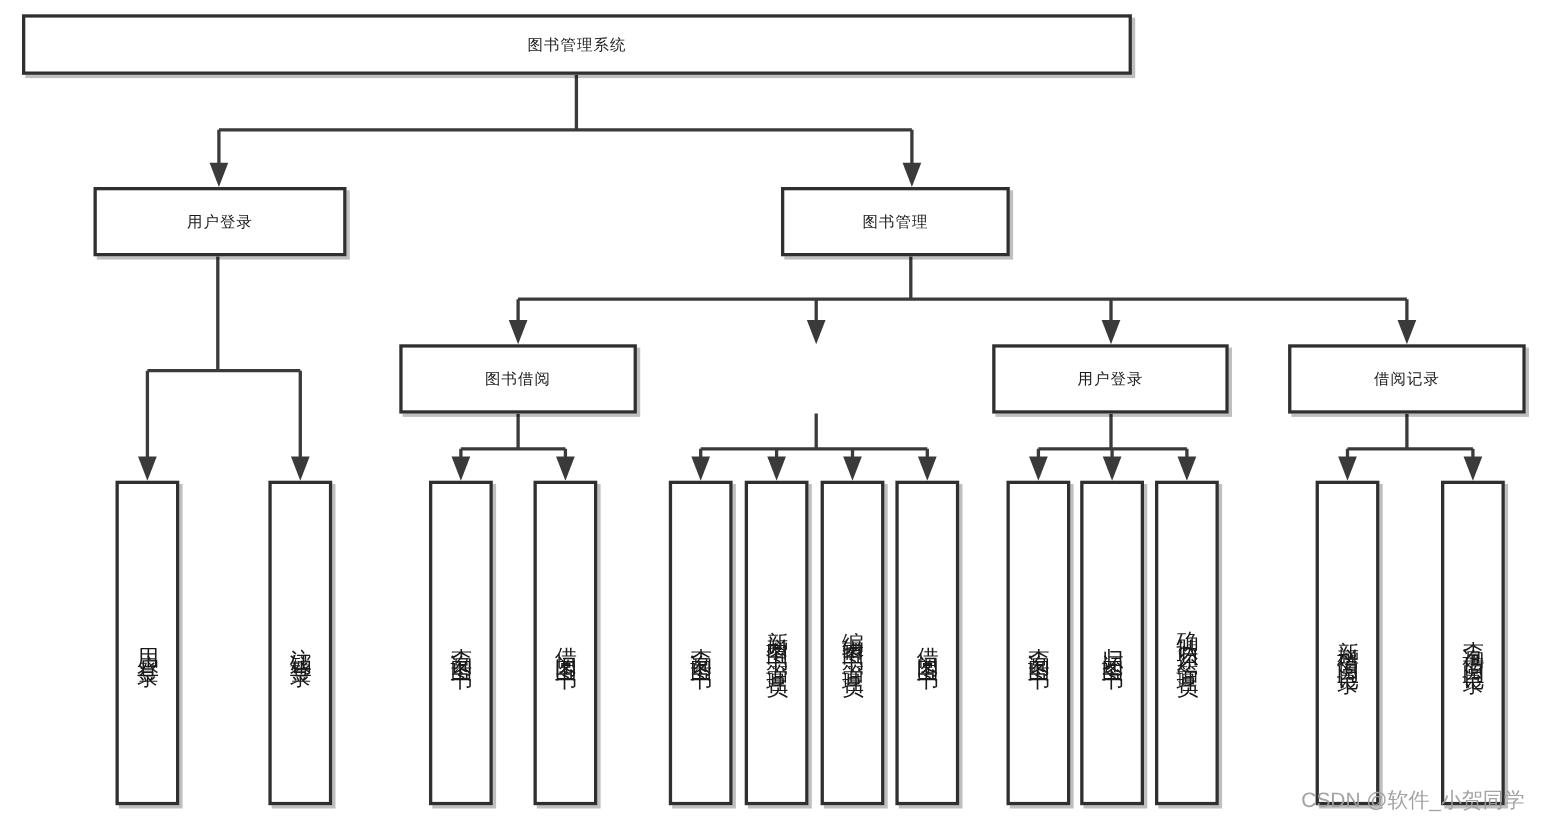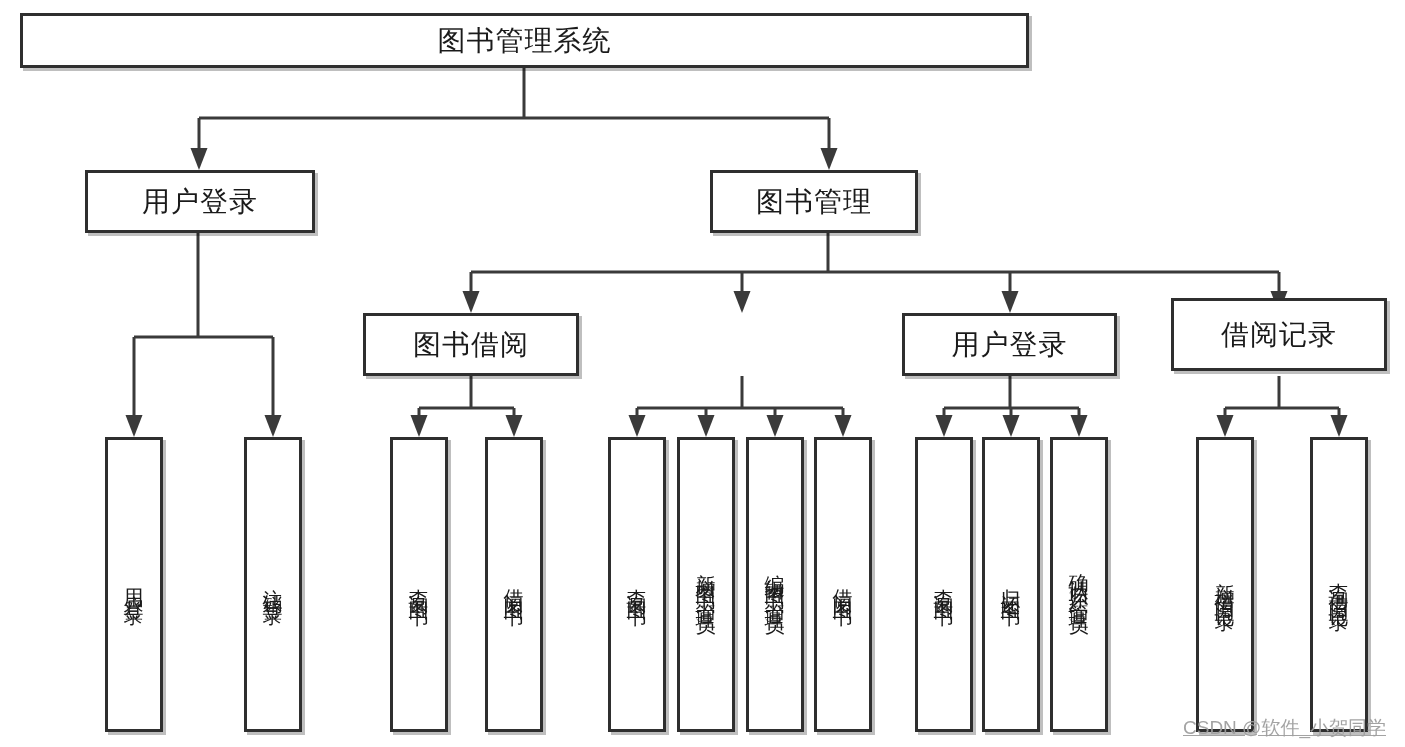--- a/index.html
+++ b/index.html
@@ -7,28 +7,28 @@
     position:relative; width:1405px; height:747px; background:#ffffff;
     font-family:"Liberation Sans","DejaVu Sans",sans-serif; overflow:hidden;
   }
   svg.wires { position:absolute; left:0; top:0; width:1405px; height:747px; }
   .box {
     position:absolute; box-sizing:border-box; background:#ffffff;
     border:3px solid #2f2f2f; box-shadow:3px 3px 0 rgba(0,0,0,0.25);
     display:flex; align-items:center; justify-content:center;
     color:#1a1a1a;
   }
-  .box.h span { font-size:28px; letter-spacing:1px; white-space:nowrap;font-family:Liberation Serif, serif; }
+  .box.h span { font-size:14px; letter-spacing:1px; white-space:nowrap;font-family:Liberation Serif, serif; }
   .box.v .vtext {
     writing-mode:vertical-rl; font-size:20px; line-height:1;
     letter-spacing:6px; white-space:nowrap;
   }
   .watermark {
     position:absolute; left:1183px; top:715px; font-size:19px;
-    color:rgba(158,158,158,0.95); white-space:nowrap; z-index:5;text-decoration:underline;
+    color:rgba(158,158,158,0.95); white-space:nowrap; z-index:5;
   }
 </style>
 </head>
 <body>
 
 <div class="canvas">
 
   <svg class="wires" viewBox="0 0 1405 747" xmlns="http://www.w3.org/2000/svg">
     <g stroke="#3a3a3a" stroke-width="3" fill="none">
 
@@ -79,21 +79,21 @@
   <div class="box h" style="left:710px;top:170px;width:208px;height:63px">
     <span>图书管理</span>
   </div>
 
   <div class="box h" style="left:363px;top:313px;width:216px;height:63px">
     <span>图书借阅</span>
   </div>
   <div class="box h" style="left:902px;top:313px;width:215px;height:63px">
     <span>用户登录</span>
   </div>
-  <div class="box h" style="left:1171px;top:298px;width:216px;height:73px">
+  <div class="box h" style="left:1171px;top:313px;width:216px;height:63px">
     <span>借阅记录</span>
   </div>
 
   <div class="box v" style="left:105px;top:437px;width:58px;height:295px">
     <span class="vtext">用户登录</span>
   </div>
   <div class="box v" style="left:244px;top:437px;width:58px;height:295px">
     <span class="vtext">注销登录</span>
   </div>
 

